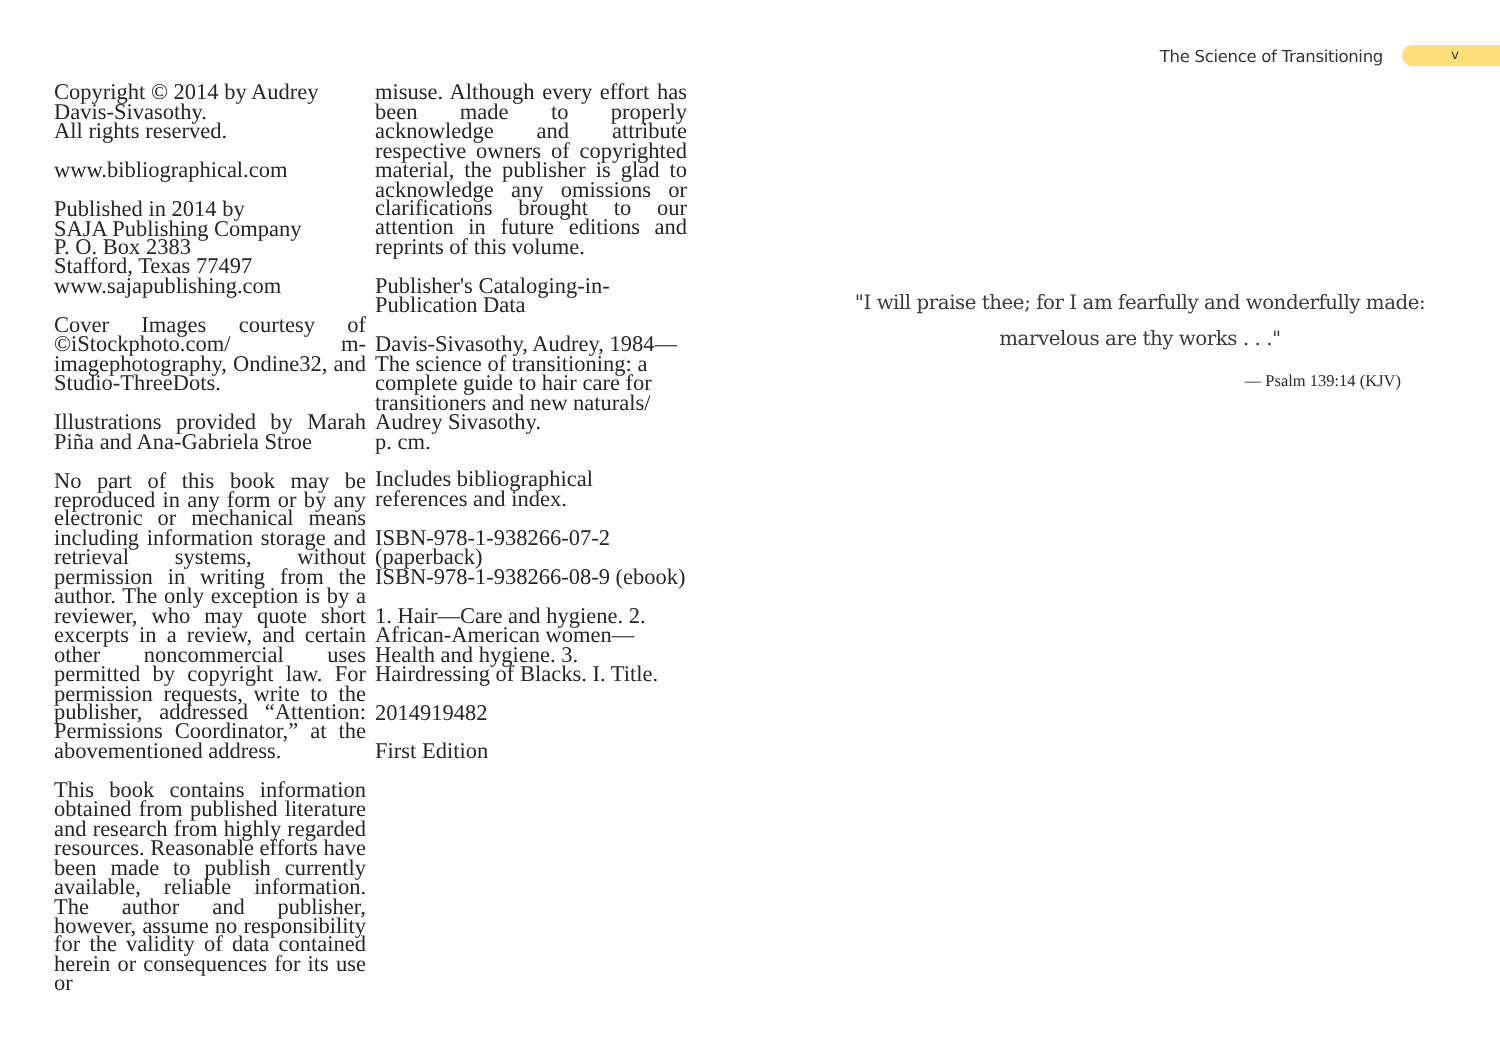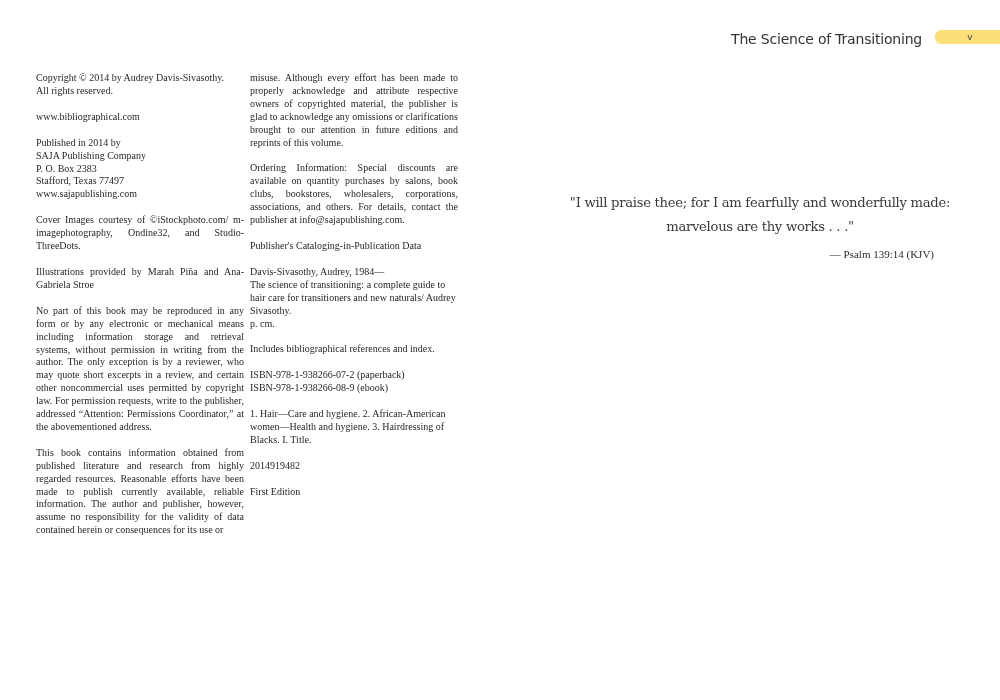--- a/index.html
+++ b/index.html
@@ -1,32 +1,32 @@
 <!DOCTYPE html>
 <html><head>
 <meta charset="utf-8">
 <style>
   html, body { margin: 0; padding: 0; background: #ffffff; }
   body { width: 1000px; height: 700px; position: relative; overflow: hidden; color: #2a2a2a; }
   .col {
-    position: absolute; top: 72px; width: 208px;
+    position: absolute; top: 56px; width: 208px;
     font-family: "Liberation Serif", "DejaVu Serif", serif;
-    font-size: 10px; line-height: 12.9px; color: #262626;
+    font-size: 15px; line-height: 12.9px; color: #262626;
   }
   .col p { margin: 0 0 13px 0; text-align: justify; }
   .col p.left { text-align: left; }
   .col .line { display: block; }
   #col1 { left: 36px; }
   #col2 { left: 250px; }
   .header {
     position: absolute; top: 30px; left: 780px; width: 220px; height: 16px;
     font-family: "DejaVu Sans", sans-serif;
   }
   .header-title {
-    position: absolute; right: 78px; top: 1px; font-size: 14px; color: #333333; white-space: nowrap;
+    position: absolute; right: 78px; top: 1px; font-size: 11px; color: #333333; white-space: nowrap;
     letter-spacing: -0.2px;
   }
   .page-tab {
     position: absolute; left: 155px; top: 0; width: 70px; height: 14px;
     background: #fddf7a; border-radius: 6px 0 0 6px; text-align: center;
     font-size: 9px; line-height: 14px; color: #444;
   }
   .epigraph {
     position: absolute; left: 560px; top: 191px; width: 400px; text-align: center;
     font-family: "DejaVu Serif", serif; font-size: 13.2px; line-height: 24px; color: #3a3a3a;
@@ -61,21 +61,20 @@
     <span class="line">www.sajapublishing.com</span>
   </p>
   <p>Cover Images courtesy of ©iStockphoto.com/ m-imagephotography, Ondine32, and Studio-ThreeDots.</p>
   <p>Illustrations provided by Marah Piña and Ana-Gabriela Stroe</p>
   <p>No part of this book may be reproduced in any form or by any electronic or mechanical means including information storage and retrieval systems, without permission in writing from the author. The only exception is by a reviewer, who may quote short excerpts in a review, and certain other noncommercial uses permitted by copyright law. For permission requests, write to the publisher, addressed “Attention: Permissions Coordinator,” at the abovementioned address.</p>
   <p>This book contains information obtained from published literature and research from highly regarded resources. Reasonable efforts have been made to publish currently available, reliable information. The author and publisher, however, assume no responsibility for the validity of data contained herein or consequences for its use or</p>
 </div>
 
 <div class="col" id="col2">
   <p>misuse. Although every effort has been made to properly acknowledge and attribute respective owners of copyrighted material, the publisher is glad to acknowledge any omissions or clarifications brought to our attention in future editions and reprints of this volume.</p>
-  <p>Ordering Information: Special discounts are available on quantity purchases by salons, book clubs, bookstores, wholesalers, corporations, associations, and others. For details, contact the publisher at info@sajapublishing.com.</p>
   <p class="left">Publisher's Cataloging-in-Publication Data</p>
   <p class="left">
     <span class="line">Davis-Sivasothy, Audrey, 1984—</span>
     <span class="line">The science of transitioning: a complete guide to hair care for transitioners and new naturals/ Audrey Sivasothy.</span>
     <span class="line">p. cm.</span>
   </p>
   <p class="left">Includes bibliographical references and index.</p>
   <p class="left">
     <span class="line">ISBN-978-1-938266-07-2 (paperback)</span>
     <span class="line">ISBN-978-1-938266-08-9 (ebook)</span>

